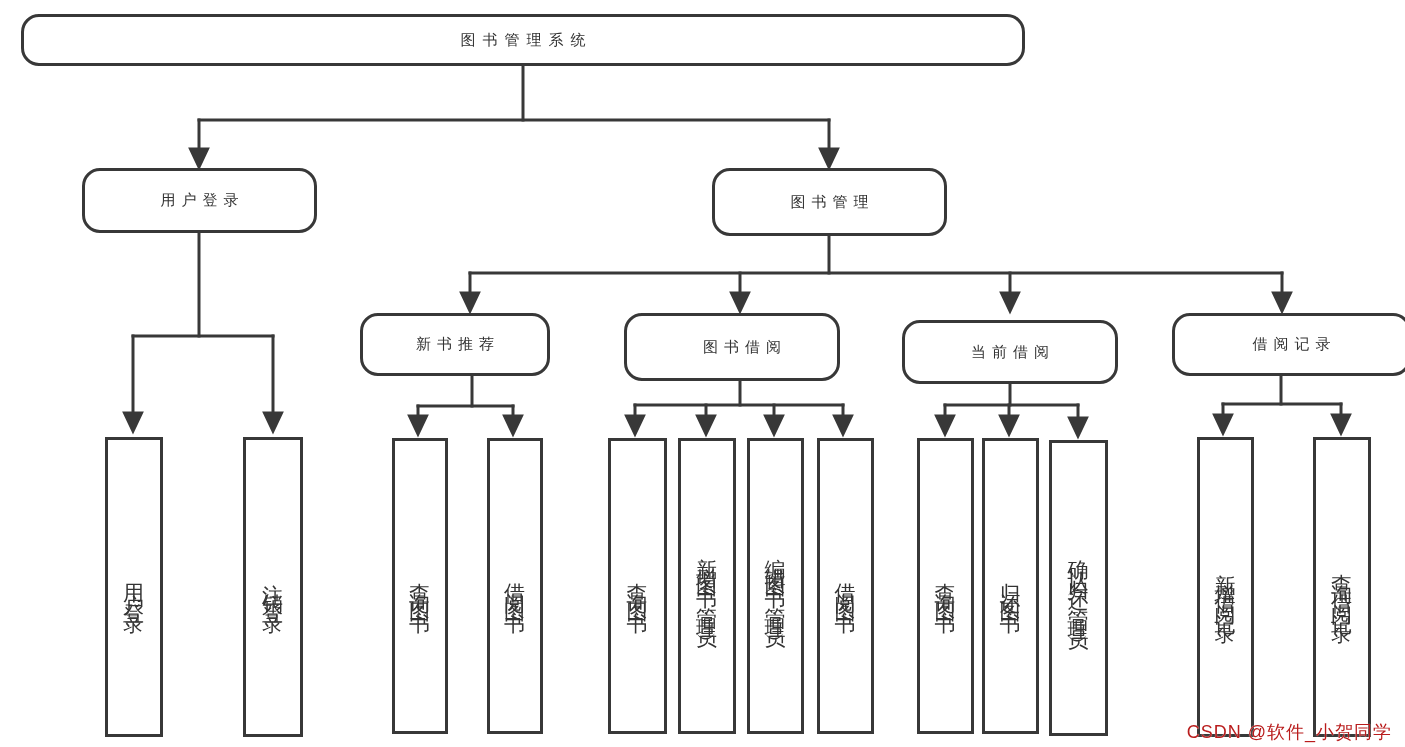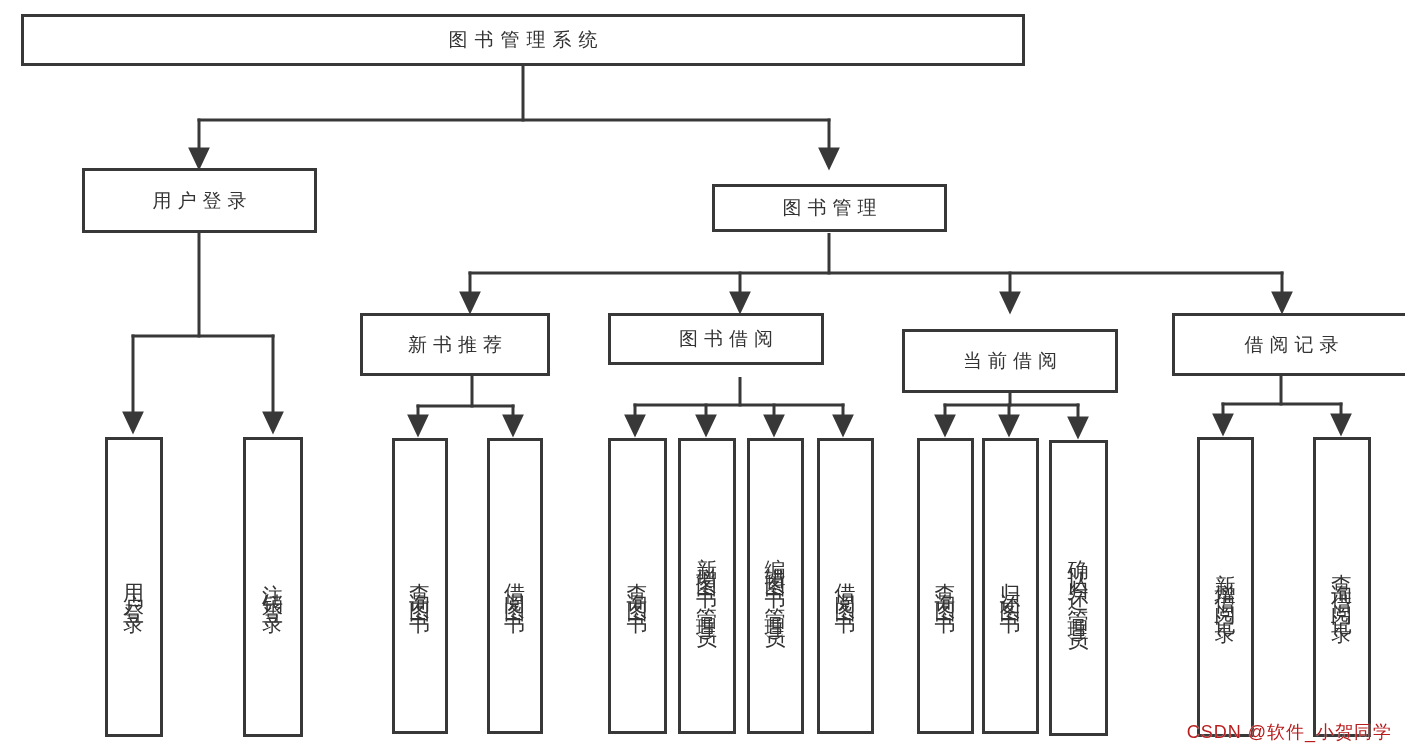--- a/index.html
+++ b/index.html
@@ -28,24 +28,25 @@
     box-sizing: border-box;
     background: #ffffff;
     border: 3px solid #383838;
     color: #333333;
     display: flex;
     align-items: center;
     justify-content: center;
     text-align: center;
   }
   .node.hlabel {
-    font-size: 19px;
+    font-size: 15px;
     letter-spacing: 6px;
     text-indent: 6px; 
     white-space: nowrap;
+    border-radius: 18px;
   }
   .node.root-box {
     letter-spacing: 7px;
     text-indent: 7px;
   }
   .node.vleaf {
     padding: 4px 0;
   }
   .vtext {
     writing-mode: vertical-rl;
@@ -143,25 +144,25 @@
       <line x1="1223" y1="402.5" x2="1223" y2="416"></line>
       <polygon points="1214.5,415 1231.5,415 1223,433"></polygon>
       <line x1="1341" y1="402.5" x2="1341" y2="416"></line>
       <polygon points="1332.5,415 1349.5,415 1341,433"></polygon>
     </g>
   </svg>
 
   <div class="node hlabel root-box" style="left:21px; top:14px; width:1004px; height:52px;">图书管理系统</div>
 
   <div class="node hlabel" style="left:82px; top:168px; width:235px; height:65px;">用户登录</div>
-  <div class="node hlabel" style="left:712px; top:168px; width:235px; height:48px;margin-top:16px;">图书管理</div>
+  <div class="node hlabel" style="left:712px; top:168px; width:235px; height:68px;">图书管理</div>
 
   <div class="node hlabel" style="left:360px; top:313px; width:190px; height:63px;">新书推荐</div>
-  <div class="node hlabel" style="left:608px; top:313px; width:216px; height:52px;padding-left:20px;">图书借阅</div>
-  <div class="node hlabel" style="left:902px; top:329px; width:216px; height:64px;">当前借阅</div>
+  <div class="node hlabel" style="left:624px; top:313px; width:216px; height:68px;padding-left:20px;">图书借阅</div>
+  <div class="node hlabel" style="left:902px; top:320px; width:216px; height:64px;">当前借阅</div>
   <div class="node hlabel" style="left:1172px; top:313px; width:239px; height:63px;">借阅记录</div>
 
   <div class="node vleaf" style="left:105px; top:437px; width:58px; height:300px;">
     <span class="vtext">用户登录</span>
   </div>
   <div class="node vleaf" style="left:243px; top:437px; width:60px; height:300px;">
     <span class="vtext">注销登录</span>
   </div>
 
   <div class="node vleaf" style="left:392px; top:438px; width:56px; height:296px;">

